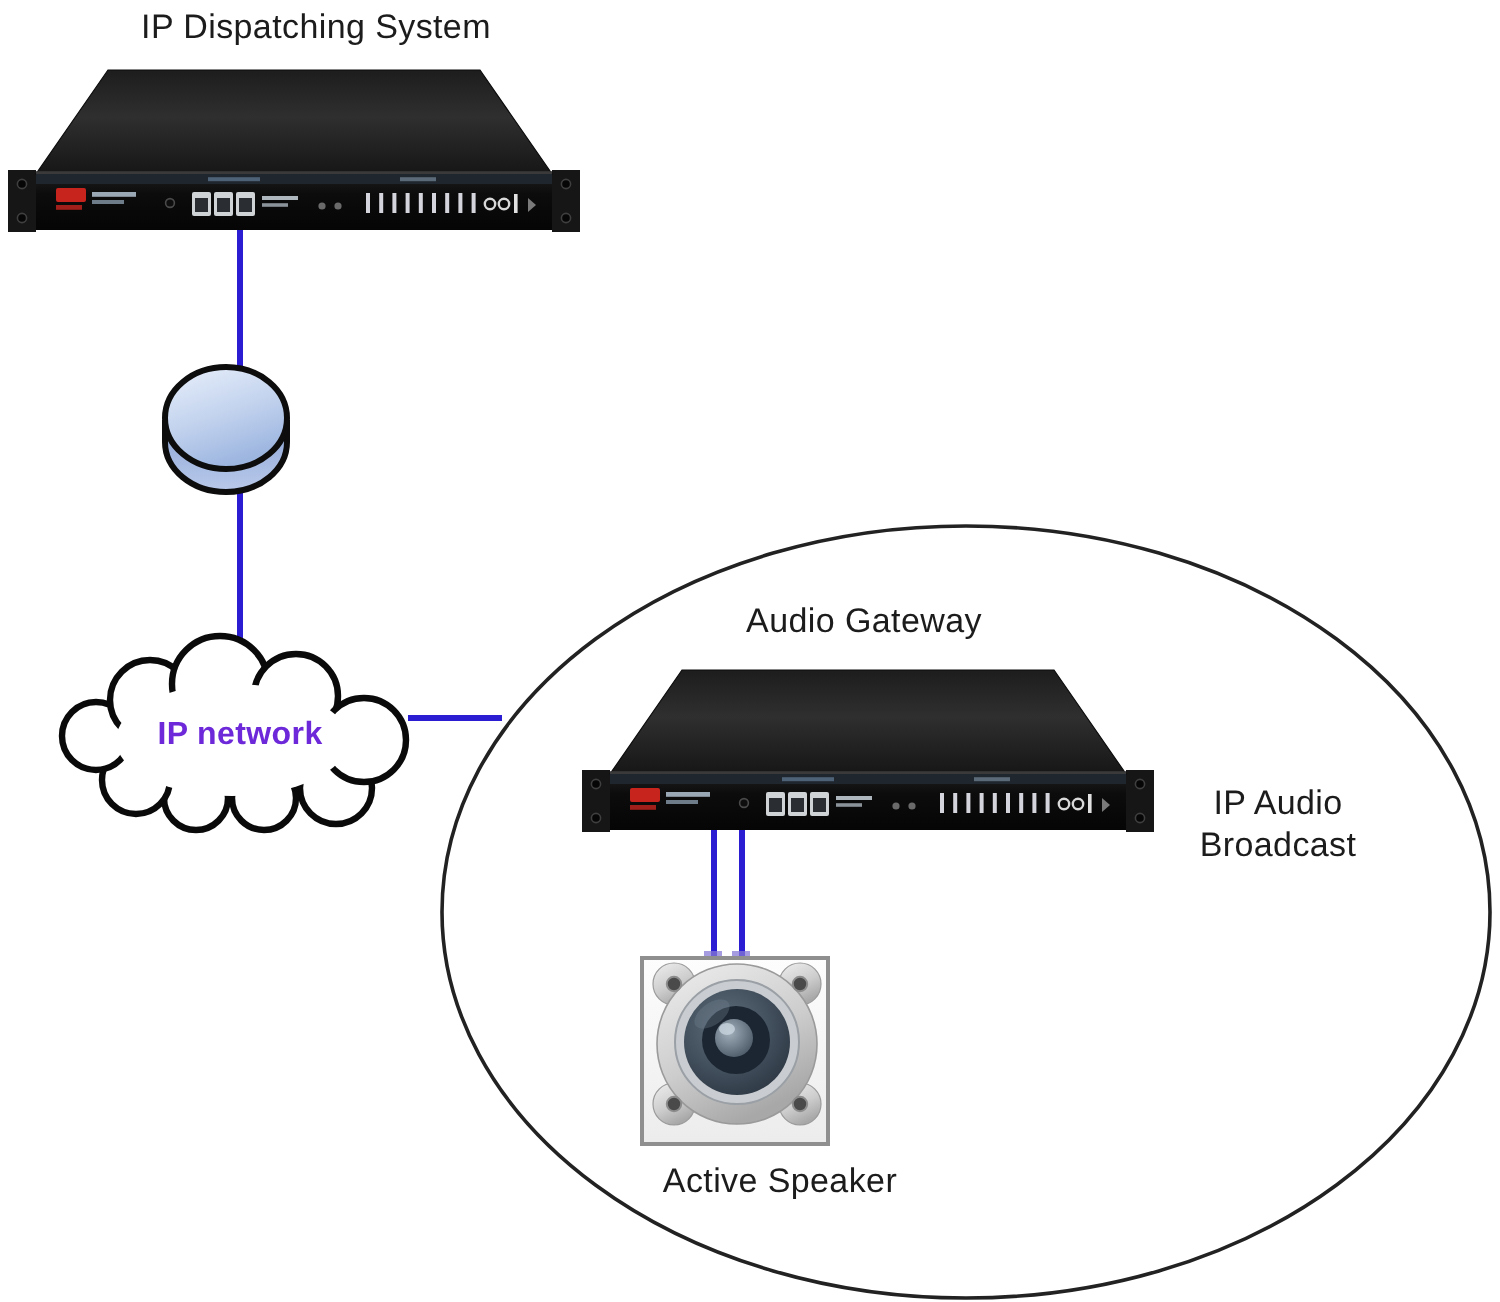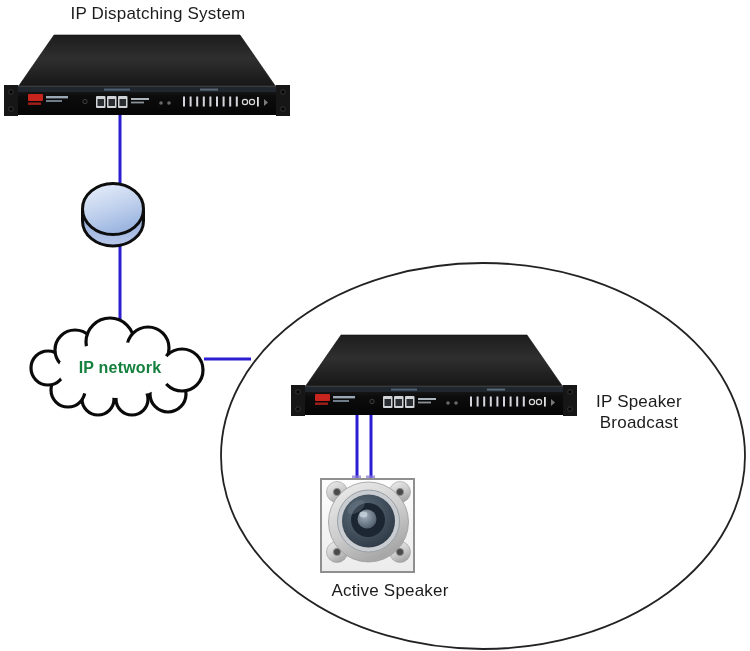--- a/index.html
+++ b/index.html
@@ -5,21 +5,21 @@
   html,body{margin:0;padding:0;background:#fff;}
   .stage{
     position:relative;width:750px;height:651px;background:#ffffff;overflow:hidden;
     font-family:"Liberation Sans", sans-serif;
   }
   .stage svg{position:absolute;left:0;top:0;}
   .lbl{
     position:absolute;text-align:center;color:#1c1c1c;font-size:17px;line-height:21px;
     letter-spacing:0.2px;white-space:nowrap;
   }
-  .lbl-bold{font-weight:bold;font-size:16px;color:#15803d;}
+  .lbl-bold{font-weight:bold;font-size:16px;color:#6d28d9;}
   .lbl-multi{white-space:normal;}
 </style>
 </head>
 <body>
 
 <div class="stage">
 
   <svg width="750" height="651" viewBox="0 0 750 651">
     <defs>
       <linearGradient id="gradTop" x1="0" y1="0" x2="0" y2="1">
@@ -172,22 +172,23 @@
       <circle cx="368.5" cy="521" r="26.5" fill="url(#coneOuter)"></circle>
       <circle cx="368" cy="520" r="17" fill="#1c2632"></circle>
       <circle cx="367" cy="519" r="9.5" fill="url(#cap)"></circle>
       <ellipse cx="363.5" cy="514.5" rx="4" ry="3" fill="#c8d4de" opacity="0.8"></ellipse>
       <ellipse cx="356" cy="507" rx="10" ry="5.5" fill="#72808e" opacity="0.35" transform="rotate(-35 356 507)"></ellipse>
     </g>
   </svg>
 
   <div class="lbl" style="left:40px;top:3px;width:236px;">IP Dispatching System</div>
 
+  <div class="lbl" style="left:342px;top:300px;width:180px;">Audio Gateway</div>
 
   <div class="lbl lbl-bold" style="left:46px;top:357px;width:148px;">IP network</div>
 
   <div class="lbl lbl-multi" style="left:559px;top:391px;width:160px;">
-    <div>IP Speaker</div>
+    <div>IP Audio</div>
     <div>Broadcast</div>
   </div>
 
   <div class="lbl" style="left:300px;top:580px;width:180px;">Active Speaker</div>
 </div>
 
 </body></html>

